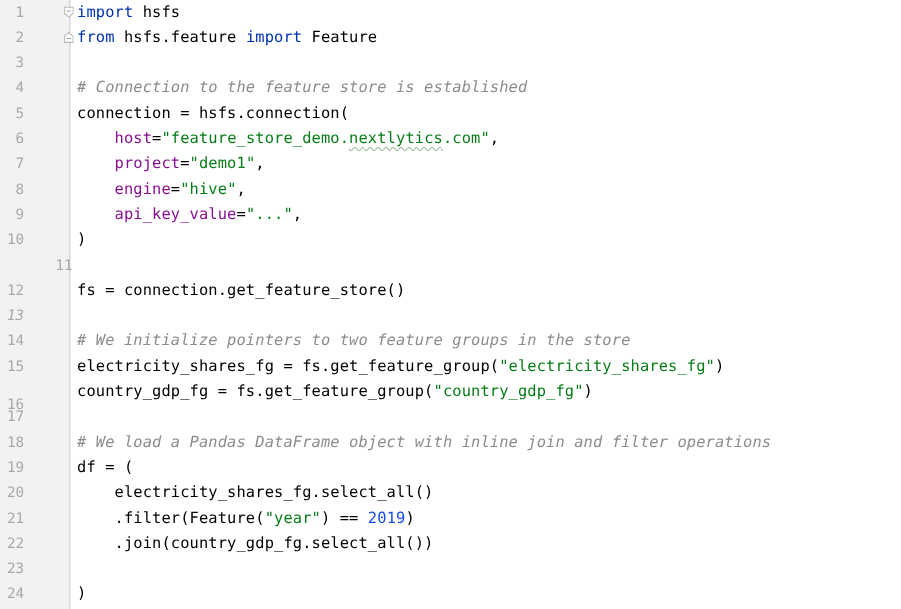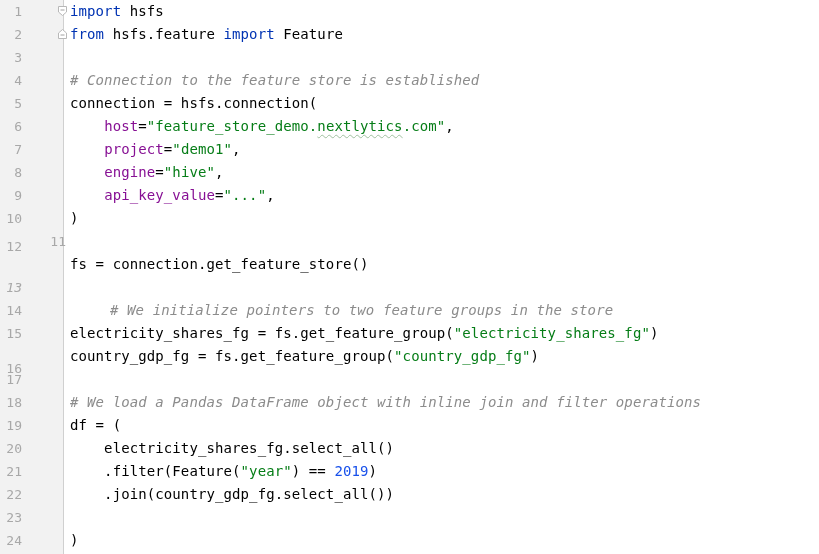--- a/index.html
+++ b/index.html
@@ -28,21 +28,21 @@
       <div class="ln" style="top: 23px;">2</div>
       <div class="ln" style="top: 46px;">3</div>
       <div class="ln" style="top: 69px;">4</div>
       <div class="ln" style="top: 92px;">5</div>
       <div class="ln" style="top: 115px;">6</div>
       <div class="ln" style="top: 138px;">7</div>
       <div class="ln" style="top: 161px;">8</div>
       <div class="ln" style="top: 184px;">9</div>
       <div class="ln" style="top: 207px;">10</div>
       <div class="ln" style="top: 230px; padding-left: 44px;">11</div>
-      <div class="ln" style="top: 235px;">12</div>
+      <div class="ln" style="top: 253px;">12</div>
       <div class="ln" style="top: 276px; font-style: italic;">13</div>
       <div class="ln" style="top: 299px;">14</div>
       <div class="ln" style="top: 322px;">15</div>
       <div class="ln" style="top: 357px;">16</div>
       <div class="ln" style="top: 368px;">17</div>
       <div class="ln" style="top: 391px;">18</div>
       <div class="ln" style="top: 414px;">19</div>
       <div class="ln" style="top: 437px;">20</div>
       <div class="ln" style="top: 460px;">21</div>
       <div class="ln" style="top: 483px;">22</div>
@@ -64,21 +64,21 @@
       <div class="line" style="top: 69px;"><span class="cmt"># Connection to the feature store is established</span></div>
       <div class="line" style="top: 92px;"><span>connection = hsfs.connection(</span></div>
       <div class="line" style="top: 115px;"><span>    </span><span class="param">host</span><span>=</span><span class="str">"feature_store_demo.</span><span class="str typo">nextlytics</span><span class="str">.com"</span><span>,</span></div>
       <div class="line" style="top: 138px;"><span>    </span><span class="param">project</span><span>=</span><span class="str">"demo1"</span><span>,</span></div>
       <div class="line" style="top: 161px;"><span>    </span><span class="param">engine</span><span>=</span><span class="str">"hive"</span><span>,</span></div>
       <div class="line" style="top: 184px;"><span>    </span><span class="param">api_key_value</span><span>=</span><span class="str">"..."</span><span>,</span></div>
       <div class="line" style="top: 207px;"><span>)</span></div>
       <div class="line" style="top: 230px;"></div>
       <div class="line" style="top: 253px;"><span>fs = connection.get_feature_store()</span></div>
       <div class="line" style="top: 276px;"></div>
-      <div class="line" style="top: 299px; margin-left: 40px;"><span class="cmt"># We initialize pointers to two feature groups in the store</span></div>
+      <div class="line" style="top: 299px;"><span class="cmt"># We initialize pointers to two feature groups in the store</span></div>
       <div class="line" style="top: 322px;"><span>electricity_shares_fg = fs.get_feature_group(</span><span class="str">"electricity_shares_fg"</span><span>)</span></div>
       <div class="line" style="top: 345px;"><span>country_gdp_fg = fs.get_feature_group(</span><span class="str">"country_gdp_fg"</span><span>)</span></div>
       <div class="line" style="top: 368px;"></div>
       <div class="line" style="top: 391px;"><span class="cmt"># We load a Pandas DataFrame object with inline join and filter operations</span></div>
       <div class="line" style="top: 414px;"><span>df = (</span></div>
       <div class="line" style="top: 437px;"><span>    electricity_shares_fg.select_all()</span></div>
       <div class="line" style="top: 460px;"><span>    .filter(Feature(</span><span class="str">"year"</span><span>) == </span><span class="num">2019</span><span>)</span></div>
       <div class="line" style="top: 483px;"><span>    .join(country_gdp_fg.select_all())</span></div>
       <div class="line" style="top: 529px;"><span>)</span></div>
     </div>

